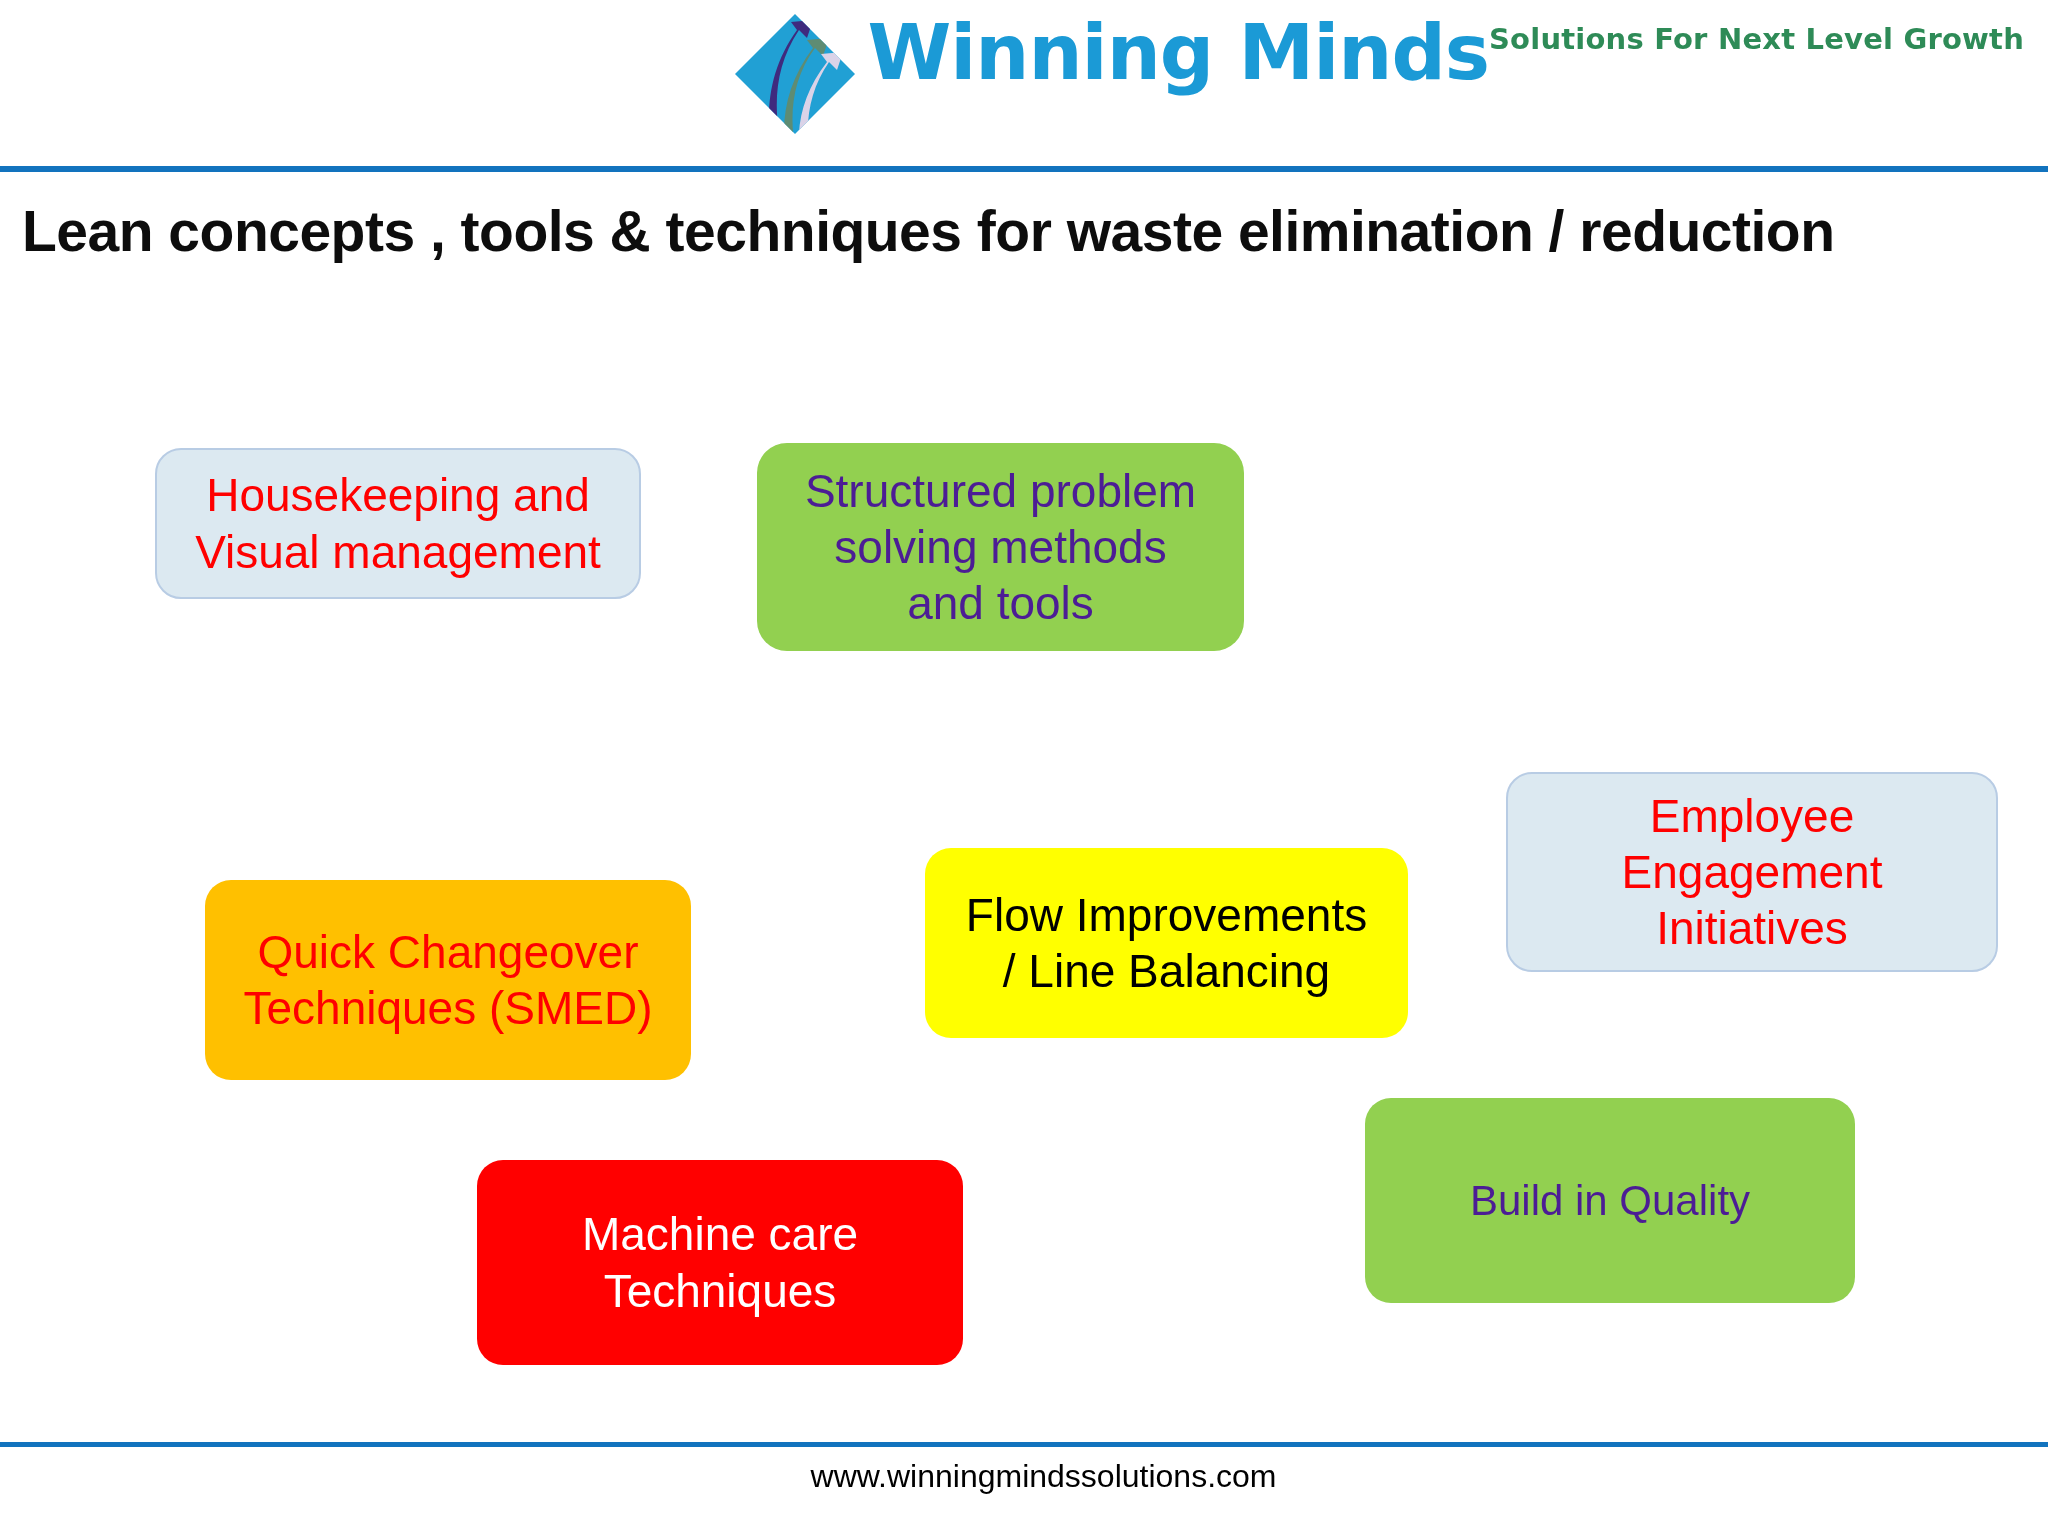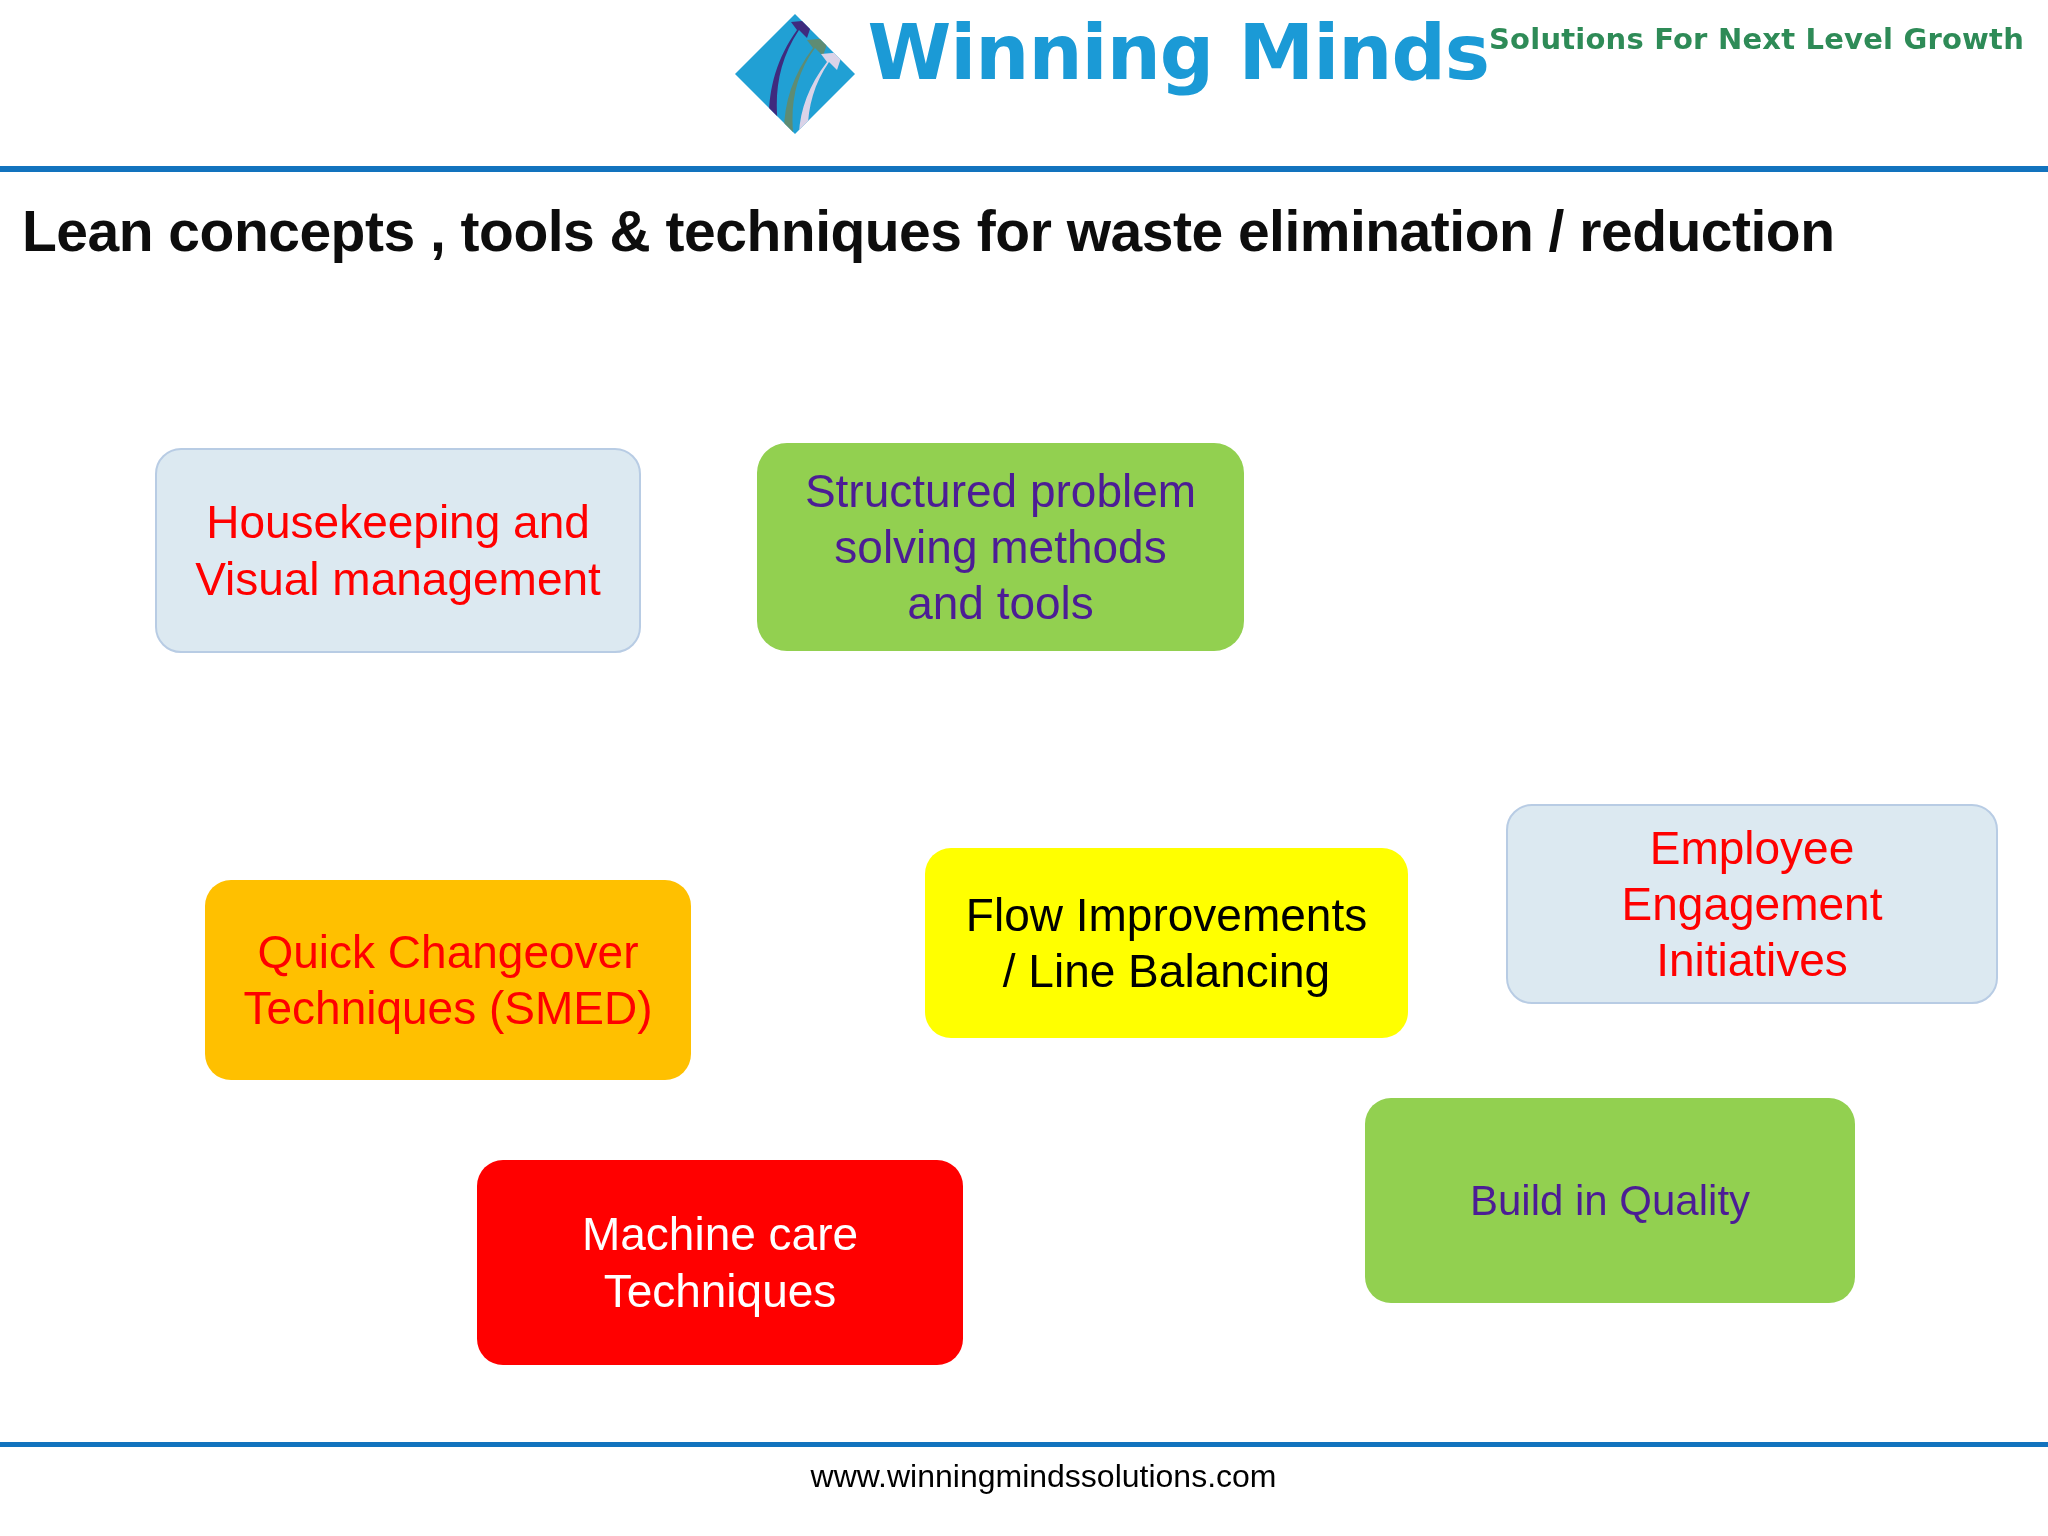--- a/index.html
+++ b/index.html
@@ -120,24 +120,24 @@
   .box.orange {
     background: #FFC000;
     color: #FF0000;
   }
   .box.yellow {
     background: #FFFF00;
     color: #000000;
   }
 
   
-  #box-housekeeping { left: 155px; top: 448px; width: 486px; height: 205px; font-size: 46px; }
+  #box-housekeeping { left: 155px; top: 448px; width: 486px; height: 151px; font-size: 46px; }
   #box-structured   { left: 757px; top: 443px; width: 487px; height: 208px; font-size: 46px; border-radius: 30px; }
   #box-workplace    { left: 1390px; top: 515px; width: 495px; height: 190px; font-size: 46px; border-radius: 22px; }
-  #box-employee     { left: 1506px; top: 804px; width: 492px; height: 200px; font-size: 46px; border-radius: 26px; }
+  #box-employee     { left: 1506px; top: 772px; width: 492px; height: 200px; font-size: 46px; border-radius: 26px; }
   #box-quick        { left: 205px; top: 880px; width: 486px; height: 200px; font-size: 46px; border-radius: 26px; }
   #box-flow         { left: 925px; top: 848px; width: 483px; height: 190px; font-size: 46px; border-radius: 26px; }
   #box-machine      { left: 477px; top: 1160px; width: 486px; height: 205px; font-size: 46px; border-radius: 26px; }
   #box-build        { left: 1365px; top: 1098px; width: 490px; height: 205px; font-size: 42px; border-radius: 26px; }
 
   
   .footer-url {
     position: absolute;
     left: 0;
     right: 0;

